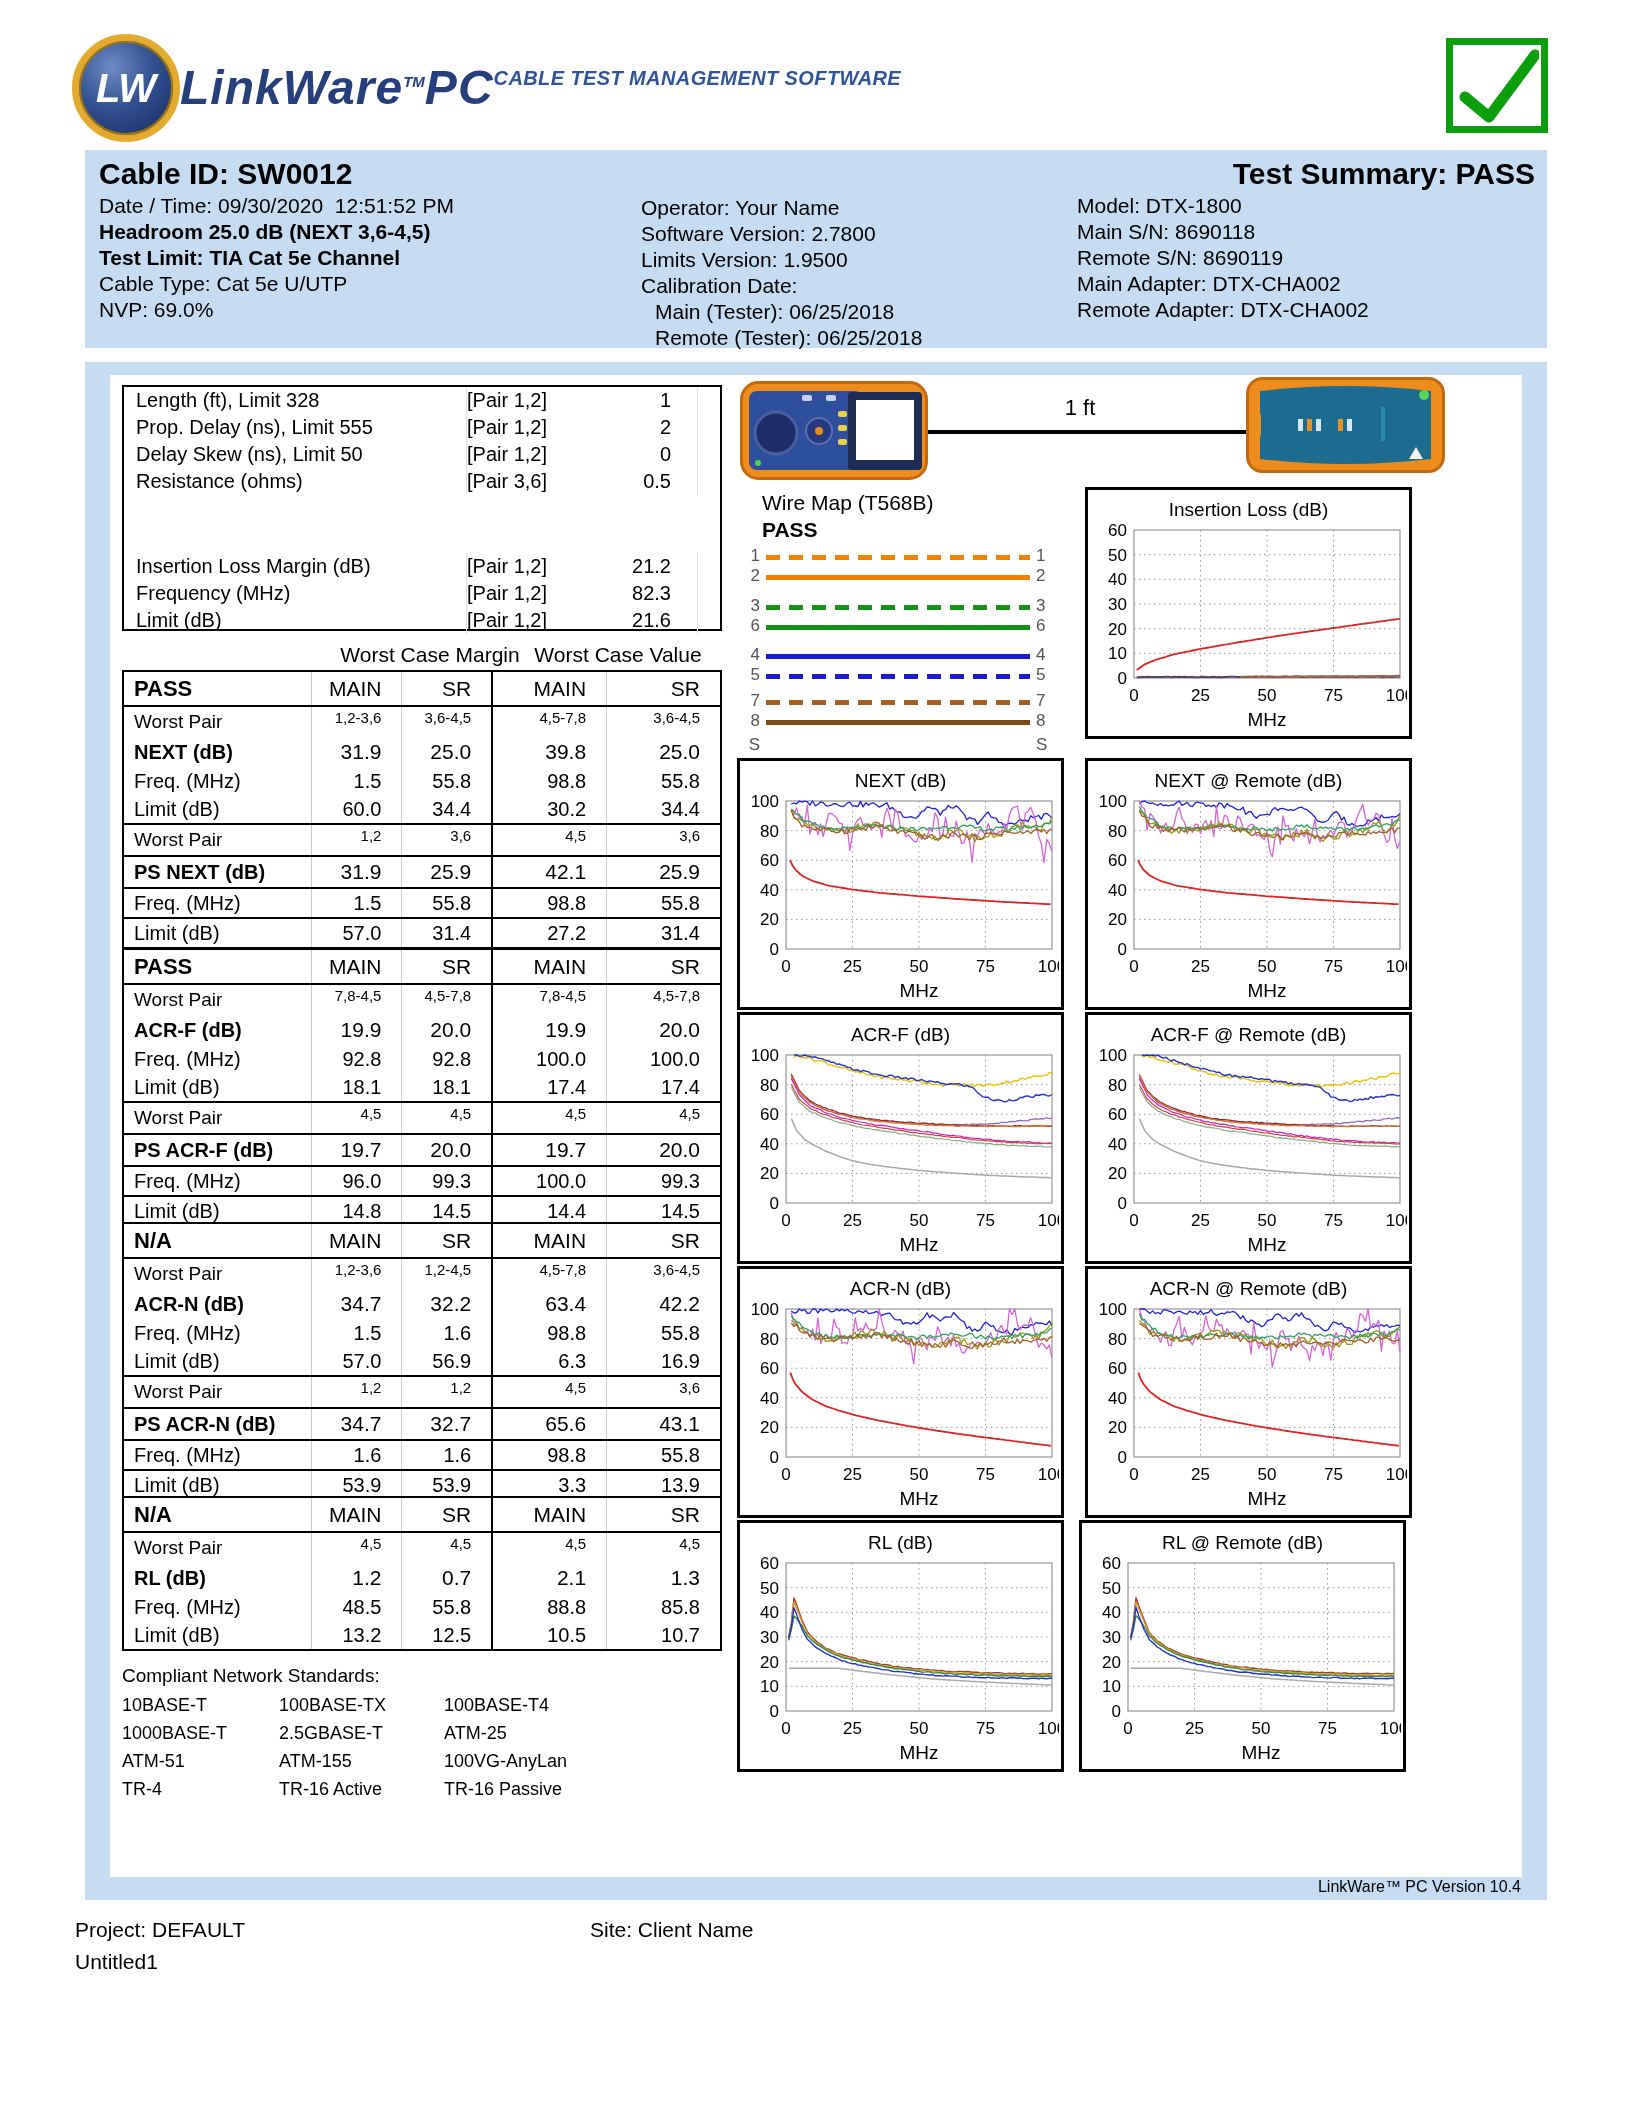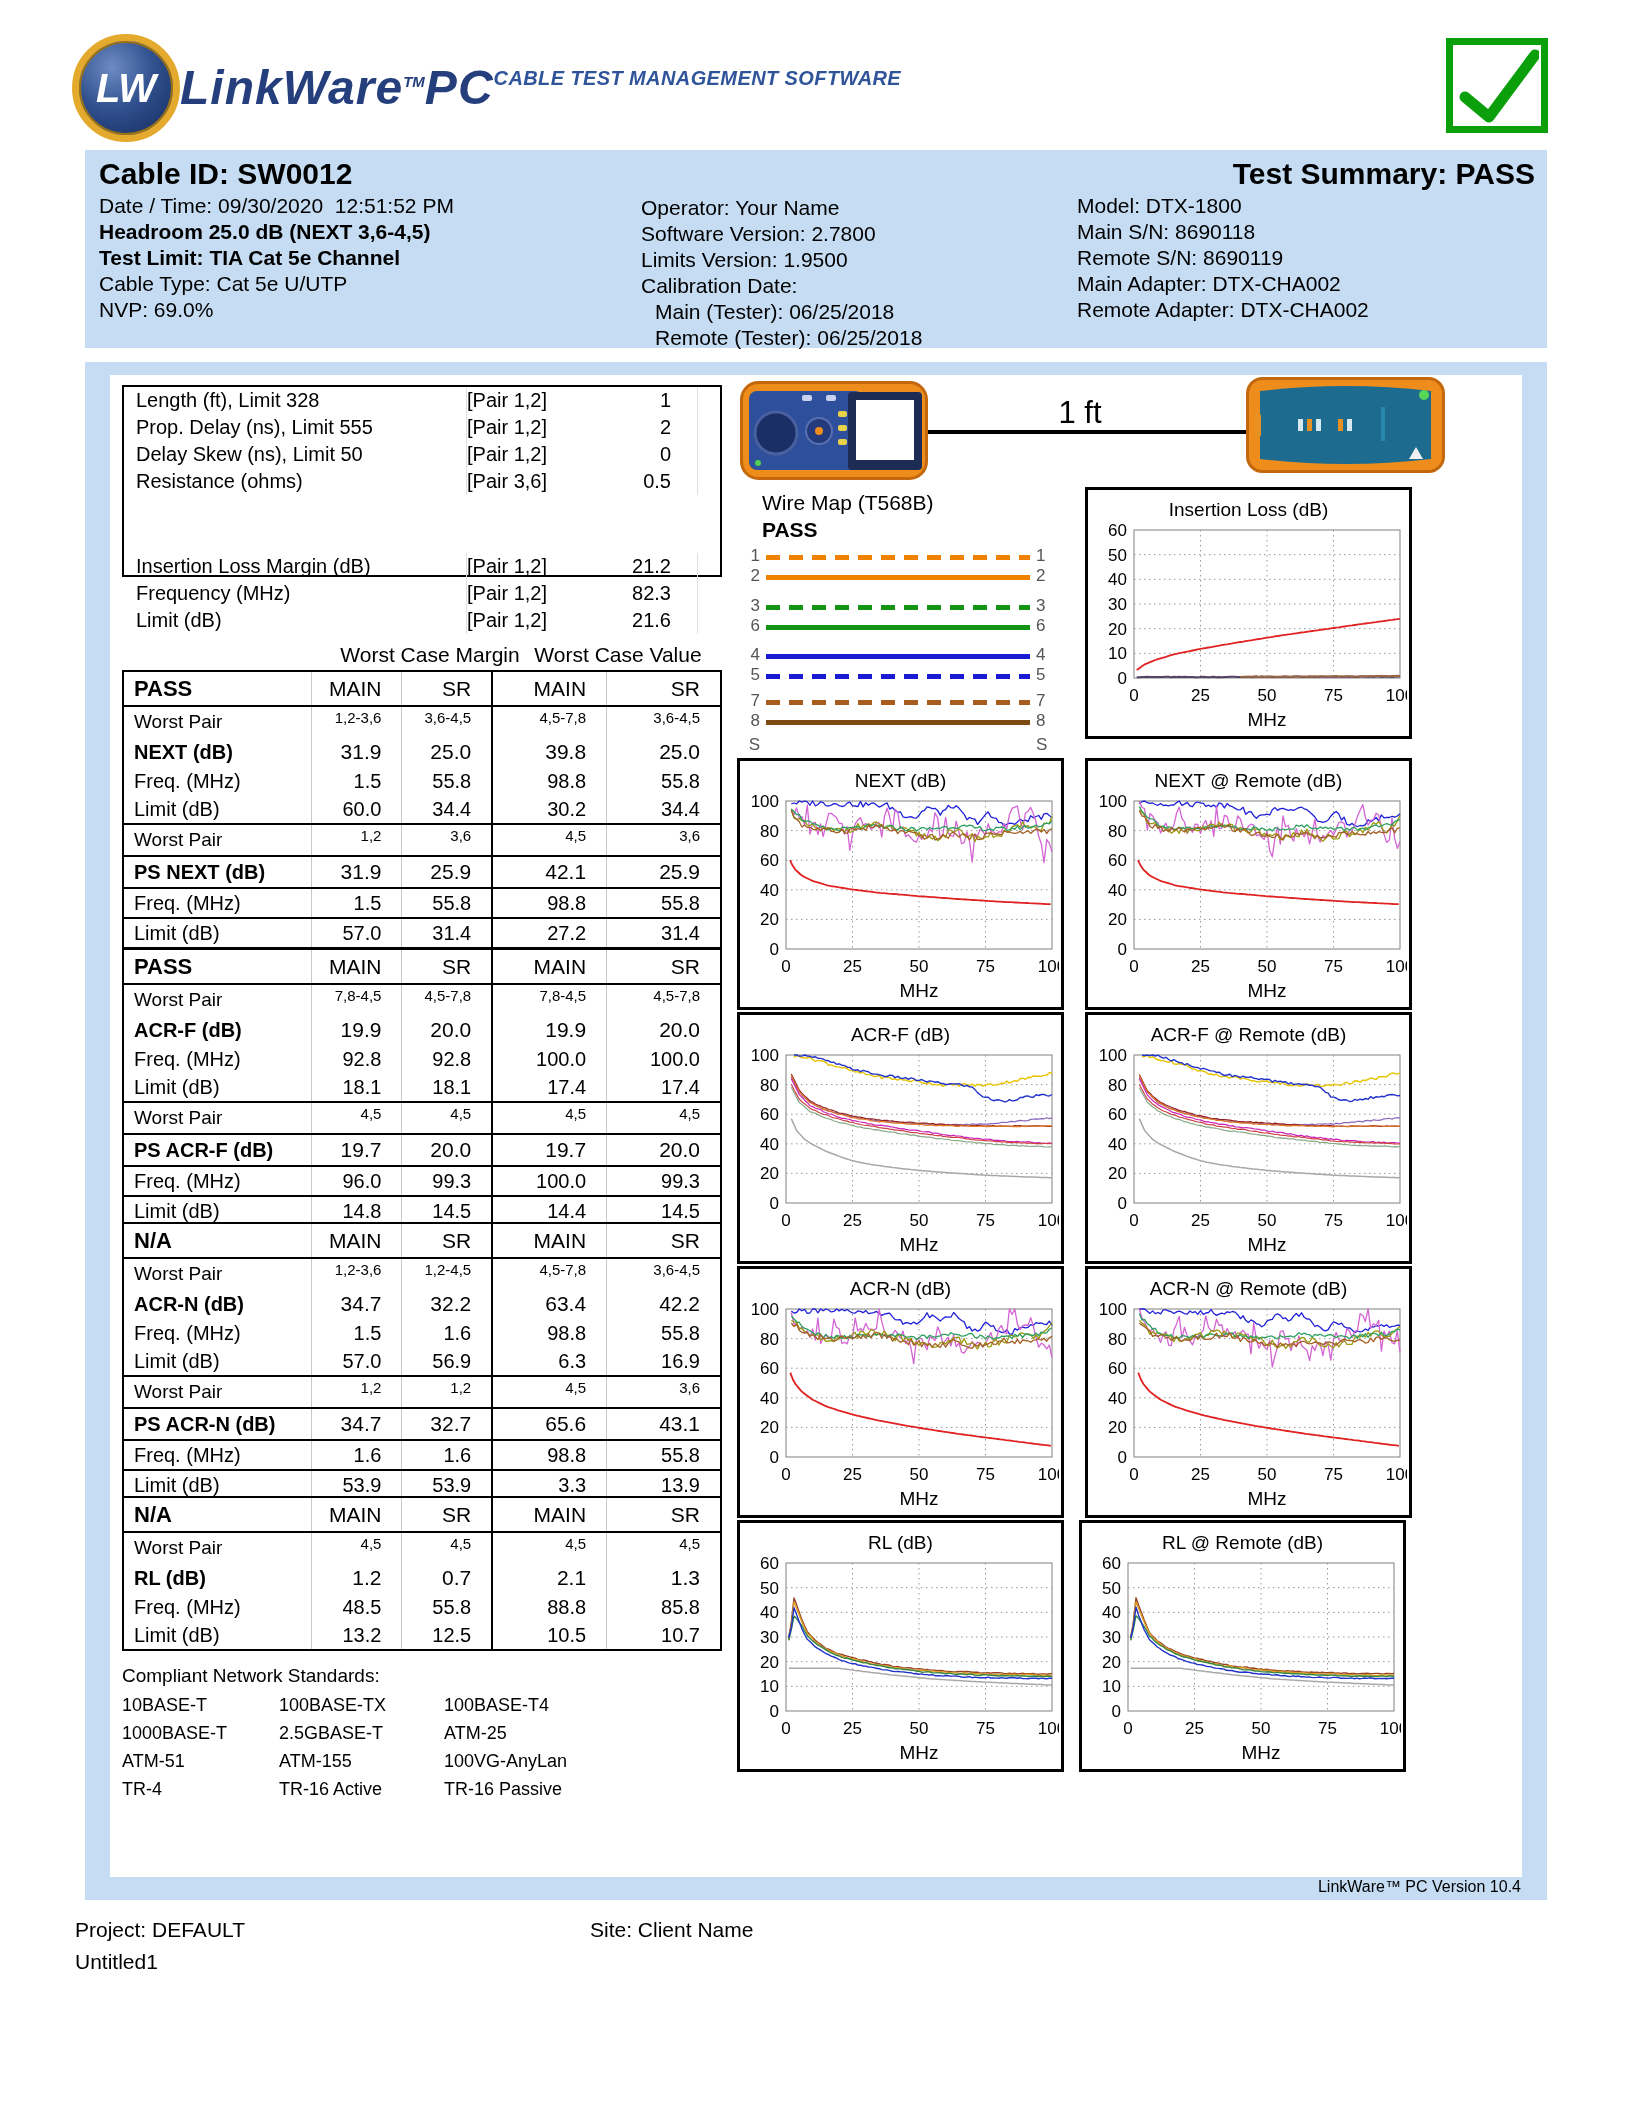--- a/index.html
+++ b/index.html
@@ -32,21 +32,21 @@
   .hline{font-size:21px;line-height:26px;white-space:pre-wrap;}
   .hline.b{font-weight:bold;}
   .hline.ind{padding-left:14px;}
 
   
   .main{position:absolute;left:85px;top:362px;width:1462px;height:1538px;background:#c5dcf3;}
   .panel{position:absolute;left:25px;top:13px;width:1412px;height:1502px;background:#fff;}
   .version{position:absolute;right:26px;bottom:4px;font-size:16px;}
 
   
-  .t1{position:absolute;left:12px;top:10px;width:600px;height:192px;border:2px solid #000;box-sizing:border-box;}
+  .t1{position:absolute;left:12px;top:10px;width:600px;height:246px;border:2px solid #000;box-sizing:border-box;}
   .t1 table{border-collapse:collapse;width:100%;}
   .t1 td{font-size:20px;height:27px;padding:0;vertical-align:middle;}
   .t1 .lab{padding-left:12px;width:330px;}
   .t1 .pair{width:120px;border-left:1px solid #e0e0e0;}
   .t1 .val{width:84px;text-align:right;padding-right:26px;}
   .t1 .fill{border-left:1px solid #e0e0e0;}
   .t1 .sp td{height:58px;}
 
   
   .wc{position:absolute;top:268px;font-size:21px;width:240px;text-align:center;}
@@ -70,21 +70,21 @@
 
   
   .stds{position:absolute;left:12px;top:1290px;width:600px;font-size:18px;}
   .stds .ttl{font-size:19px;margin-bottom:4px;}
   .stds .cols{position:relative;}
   .stds .col{position:absolute;top:0;line-height:28px;}
 
   
   .dev{position:absolute;}
   .cable-line{position:absolute;left:818px;top:55px;width:318px;height:4px;background:#000;}
-  .cable-label{position:absolute;left:900px;top:20px;width:140px;text-align:center;font-size:31px;}
+  .cable-label{position:absolute;left:900px;top:20px;width:140px;text-align:center;font-size:22px;}
 
   
   .wm-title{position:absolute;left:652px;top:116px;font-size:21px;}
   .wm-pass{position:absolute;left:652px;top:143px;font-size:21px;font-weight:bold;}
   .wiremap{position:absolute;left:630px;top:172px;width:312px;height:214px;}
   .wm-num{position:absolute;width:20px;font-size:17px;color:#555;}
   .wm-line{position:absolute;left:26px;width:264px;height:5px;}
 
   
   .chart{position:absolute;width:327px;height:252px;border:3px solid #000;box-sizing:border-box;background:#fff;}

